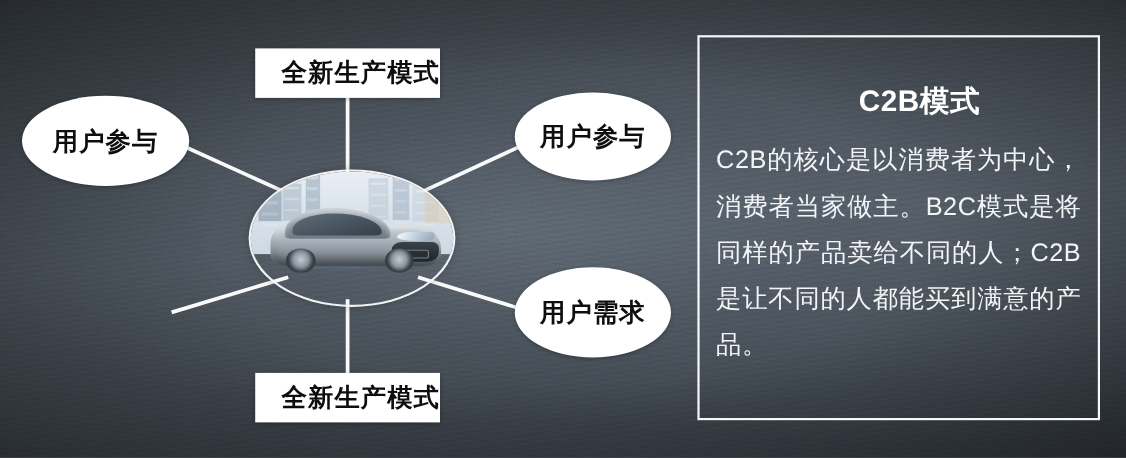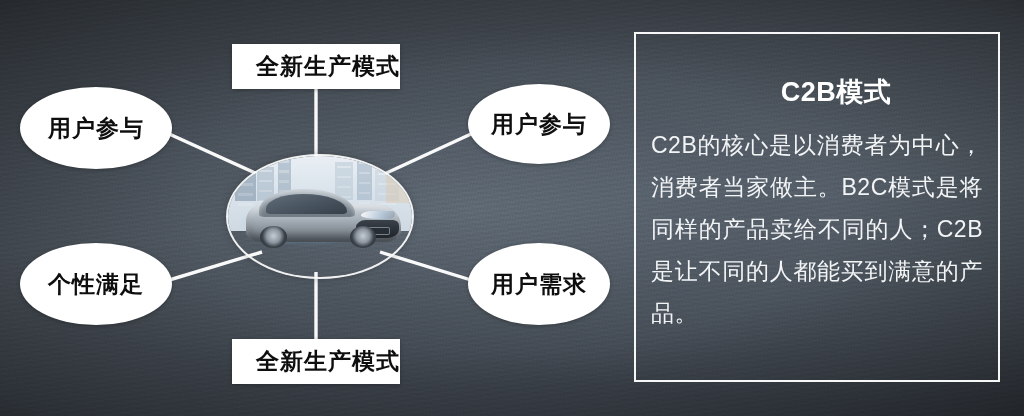--- a/index.html
+++ b/index.html
@@ -260,23 +260,20 @@
     </div>
 
     <div class="node-ellipse" style="left:20px; top:87px; width:152px; height:82px;">
       <span class="txt">用户参与</span>
     </div>
 
     <div class="node-ellipse" style="left:468px; top:84px; width:142px; height:80px;">
       <span class="txt">用户参与</span>
     </div>
 
-    <div class="node-ellipse" style="left:20px; top:243px; width:152px; height:82px;">
-      <span class="txt">个性满足</span>
-    </div>
 
     <div class="node-ellipse" style="left:468px; top:243px; width:142px; height:82px;">
       <span class="txt">用户需求</span>
     </div>
 
     <div class="node-rect" style="left:232px; top:339px; width:168px; height:45px;">
       <span class="txt">全新生产模式</span>
     </div>
   </div>
 

